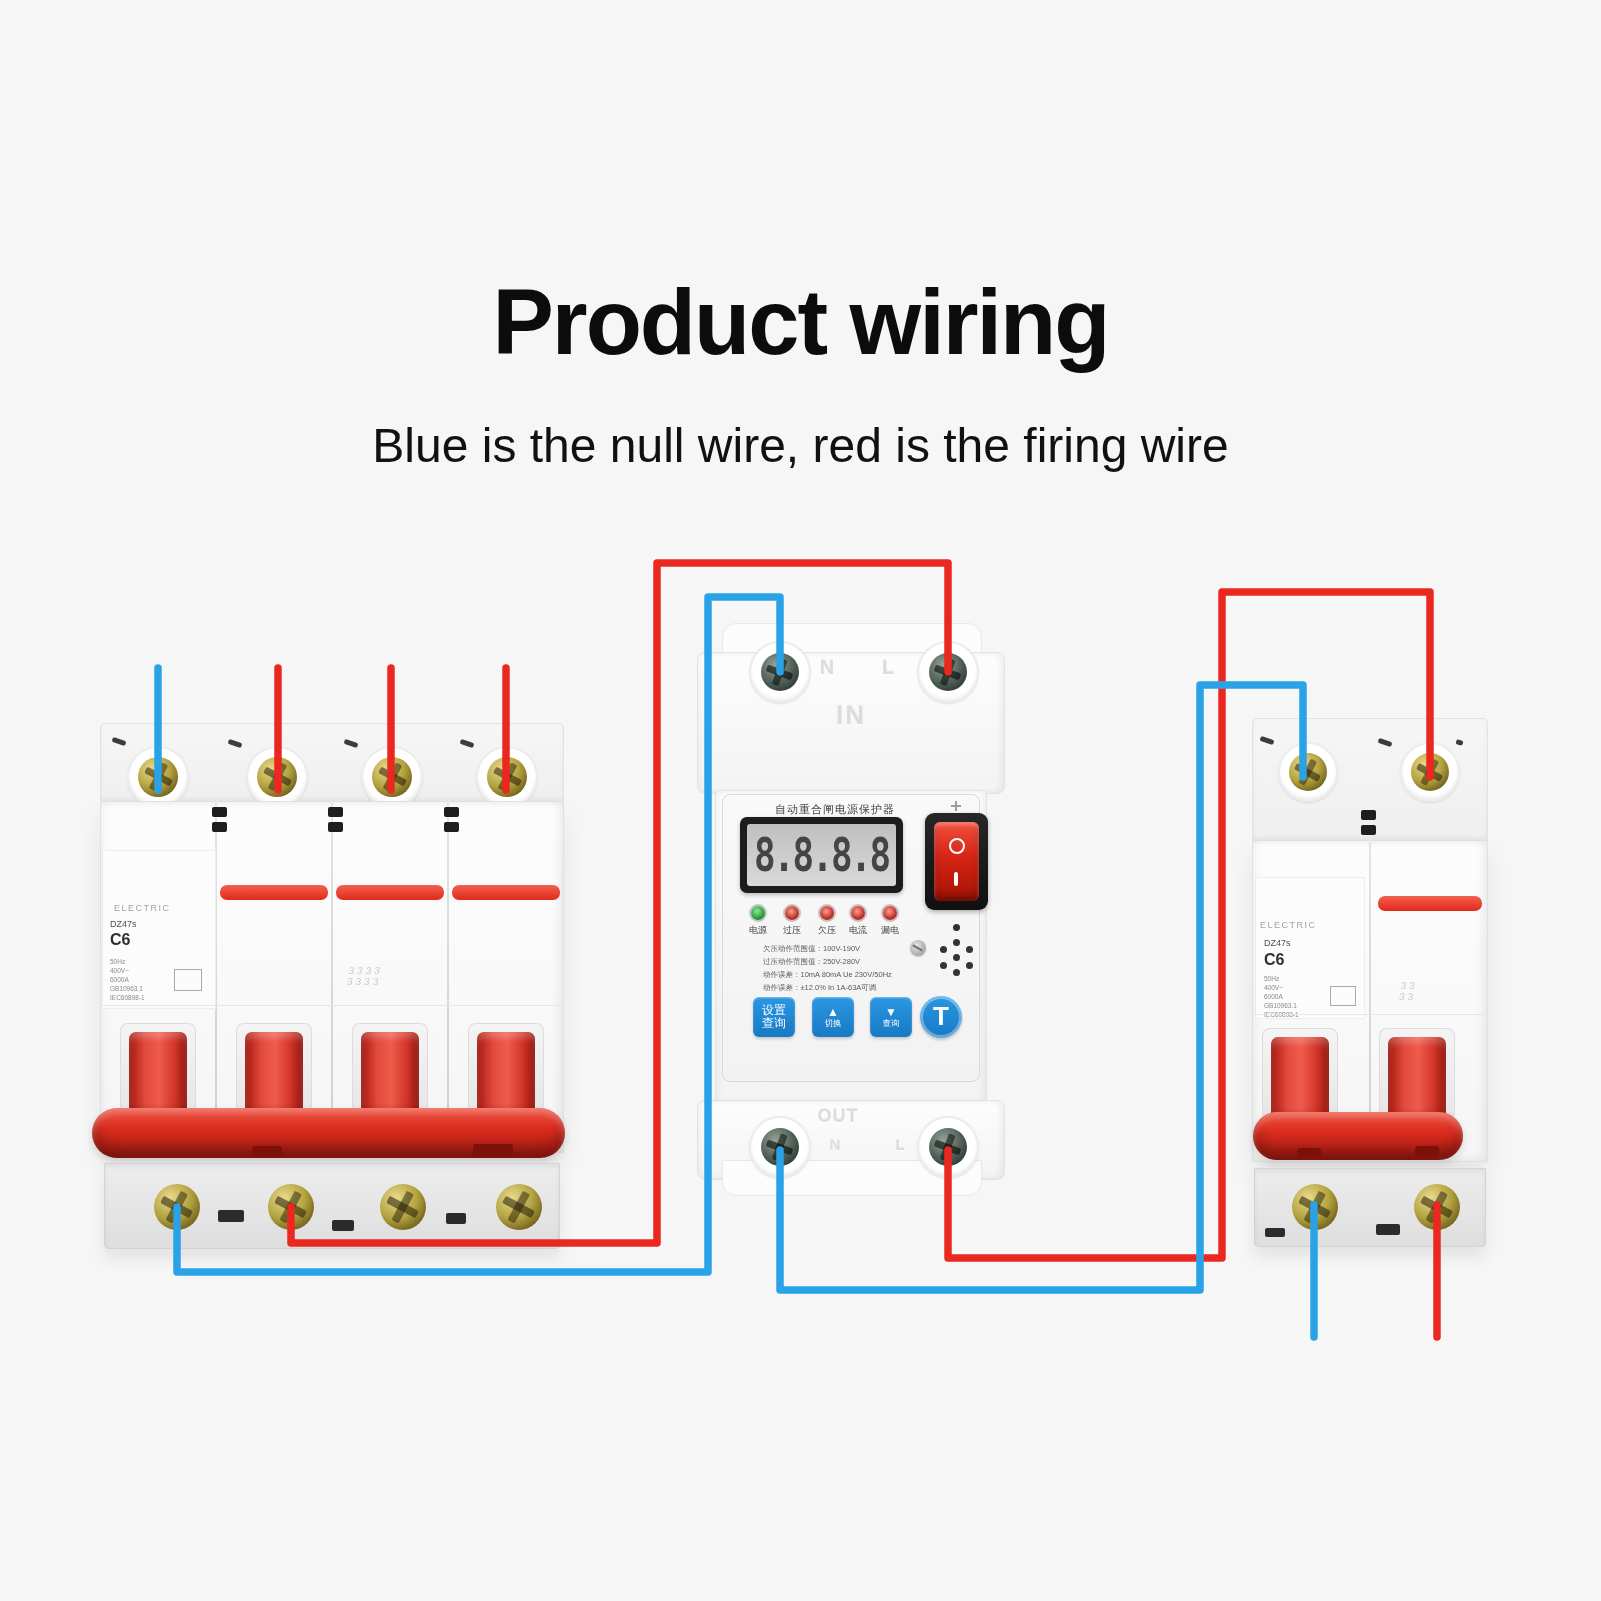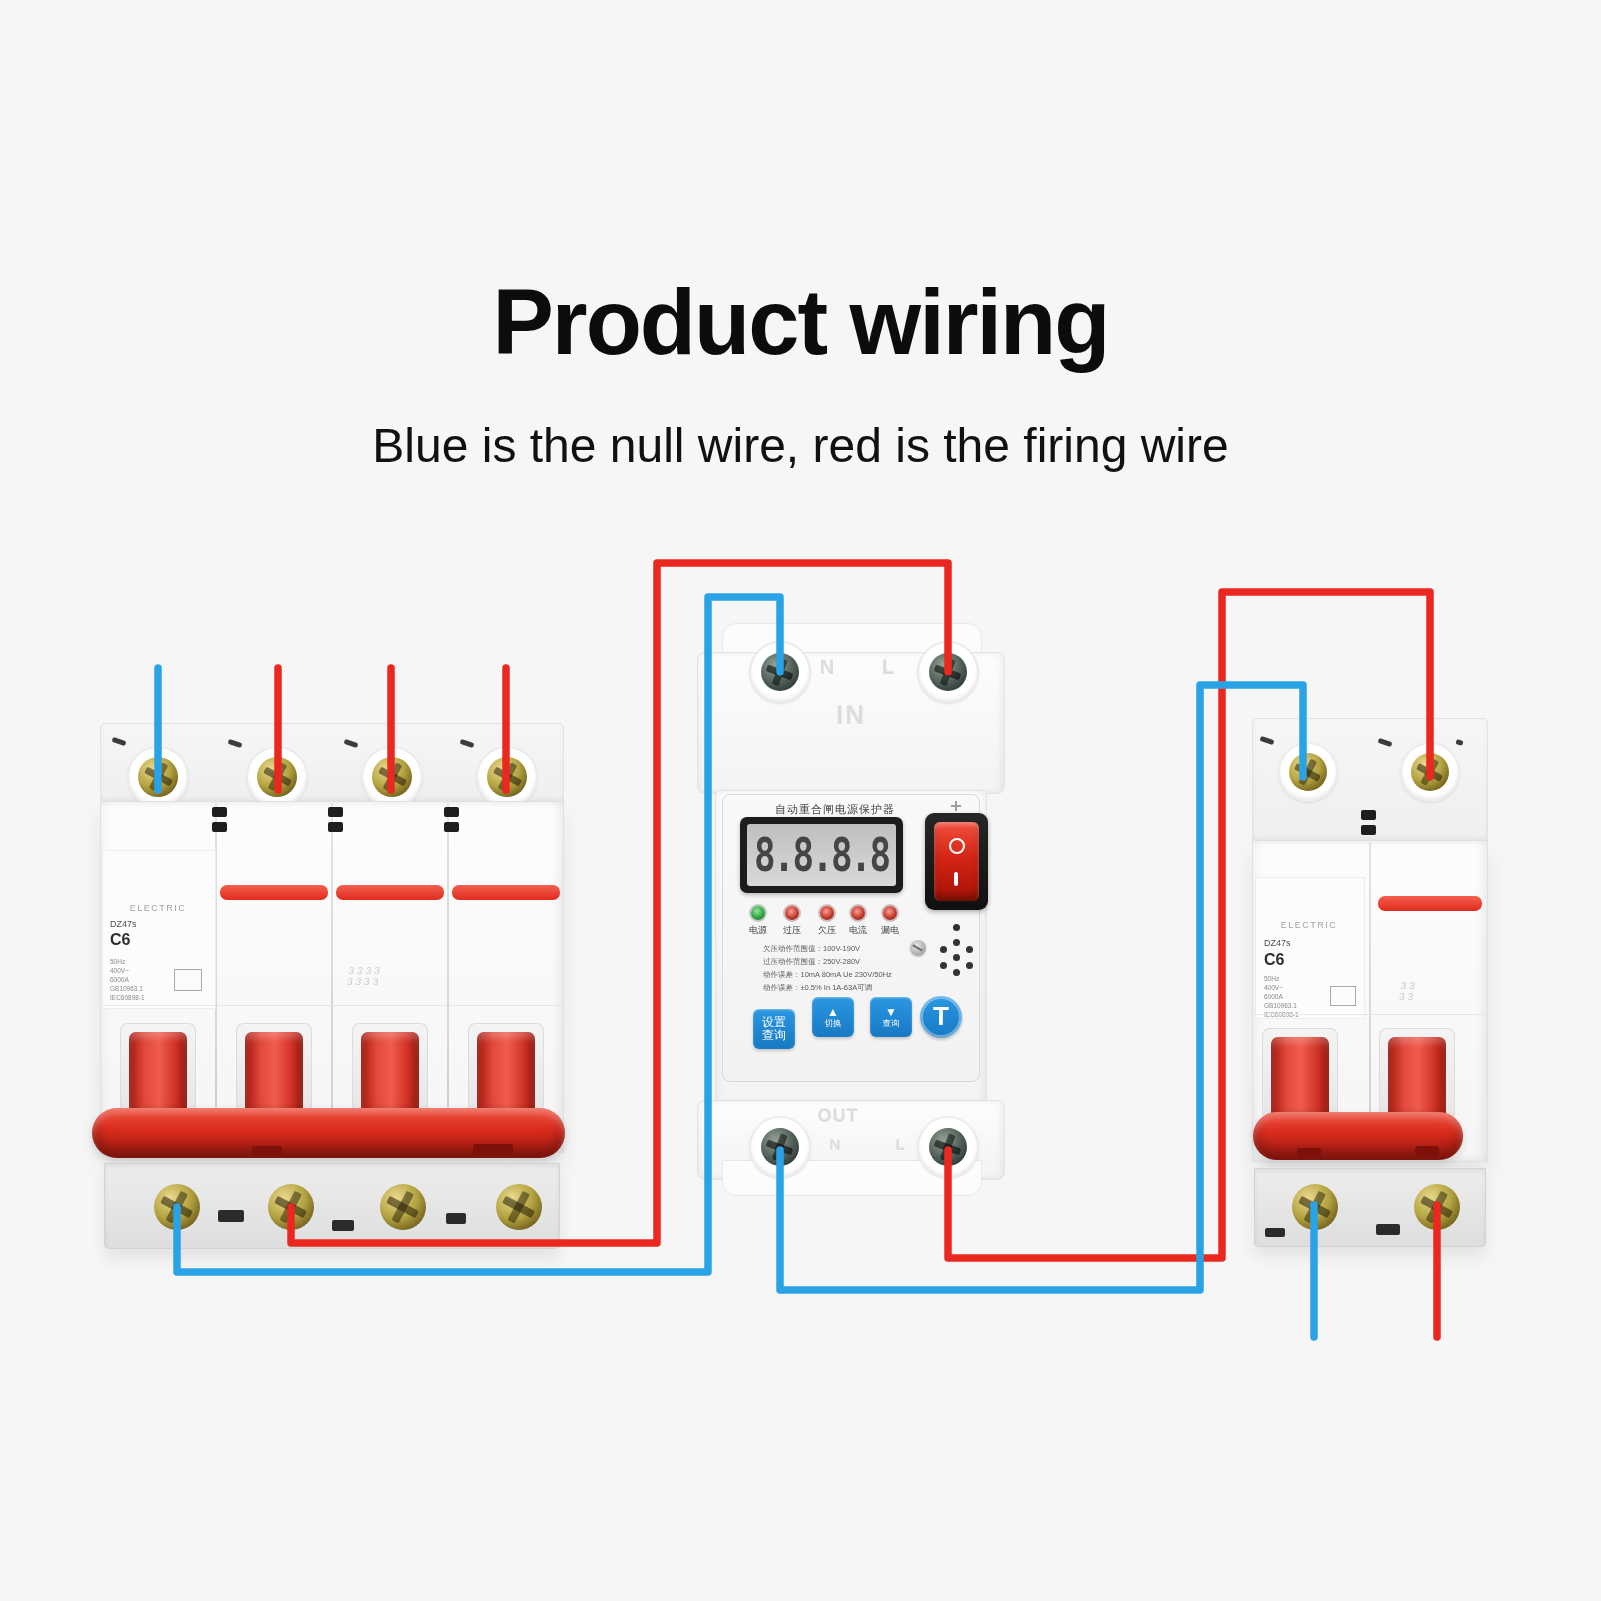--- a/index.html
+++ b/index.html
@@ -27,21 +27,21 @@
   .screw.brass::after{background:rgba(35,30,5,.5);transform:rotate(118deg);}
   .screw.dark{background:radial-gradient(circle at 38% 32%,#93a396,#4f5f57 52%,#29352f 85%);}
   .screw.dark::before{background:rgba(0,0,0,.55);transform:rotate(20deg);}
   .screw.dark::after{background:rgba(0,0,0,.5);transform:rotate(110deg);}
   .divider{position:absolute;width:2px;background:linear-gradient(180deg,#e3e3e3,#cfcfcf);}
   .stripe{position:absolute;height:15px;border-radius:7px;background:linear-gradient(180deg,#f4604f,#e02a1c);}
   .vent{position:absolute;background:#1e1e1e;border-radius:2px;}
   .clipmark{position:absolute;background:#3c3c3c;border-radius:2px;transform:rotate(18deg);}
   .slotdark{position:absolute;background:#2b2b2b;border-radius:2px;}
   .sticker{position:absolute;background:#fcfcfc;border:1px solid #ededed;}
-  .brand{position:absolute;font-size:9px;color:#a3a3a3;letter-spacing:1.5px;text-align:center;}
+  .brand{position:absolute;font-size:9px;color:#a3a3a3;letter-spacing:1.5px;}
   .model{position:absolute;font-size:9px;color:#4c4c4c;}
   .rating{position:absolute;font-size:16px;font-weight:bold;color:#2e2e2e;}
   .speclines{position:absolute;font-size:6.5px;line-height:9px;color:#8a8a8a;}
   .certbox{position:absolute;border:1px solid #a9a9a9;background:#fbfbfb;}
   .polemark{position:absolute;font-size:10px;line-height:11px;color:#cbcbcb;letter-spacing:3px;transform:skewX(-8deg);}
   .seam{position:absolute;height:1px;background:#e6e6e6;}
   .stubframe{position:absolute;background:linear-gradient(180deg,#f4f4f4,#e6e6e6);border-radius:8px;
         box-shadow:inset 0 0 0 1px #dcdcdc;}
   .stub{position:absolute;border-radius:7px 7px 3px 3px;
         background:linear-gradient(90deg,#a8190f,#e24a3d 28%,#ef5c4c 52%,#d3362a 78%,#99150c);
@@ -197,26 +197,26 @@
     <div class="ledlabel" style="left:49px;top:304px;">电源</div>
     <div class="ledlabel" style="left:83px;top:304px;">过压</div>
     <div class="ledlabel" style="left:118px;top:304px;">欠压</div>
     <div class="ledlabel" style="left:149px;top:304px;">电流</div>
     <div class="ledlabel" style="left:181px;top:304px;">漏电</div>
 
     <div class="abs" style="left:68px;top:322px;width:160px;font-size:7.5px;line-height:13px;color:#5a5a5a;">
       <div>欠压动作范围值：100V-190V</div>
       <div>过压动作范围值：250V-280V</div>
       <div>动作误差：10mA 80mA  Ue 230V/50Hz</div>
-      <div>动作误差：±0.5%   In 1A-63A可调</div>
+      <div>动作误差：±12.0%   In 1A-63A可调</div>
     </div>
     <div class="minscrew" style="left:215px;top:320px;width:16px;height:16px;"></div>
     <div class="spkdot" style="left:258px;top:334px;"></div>
 
-    <div class="btn" style="left:58px;top:377px;width:42px;height:40px;margin-top:12px;">
+    <div class="btn" style="left:58px;top:377px;width:42px;height:40px;">
       <span class="big">设置</span>
       <span class="big">查询</span>
     </div>
     <div class="btn" style="left:117px;top:377px;width:42px;height:40px;">
       <span class="gl">▲</span>
       <span class="sm">切换</span>
     </div>
     <div class="btn" style="left:175px;top:377px;width:42px;height:40px;">
       <span class="gl">▼</span>
       <span class="sm">查询</span>

